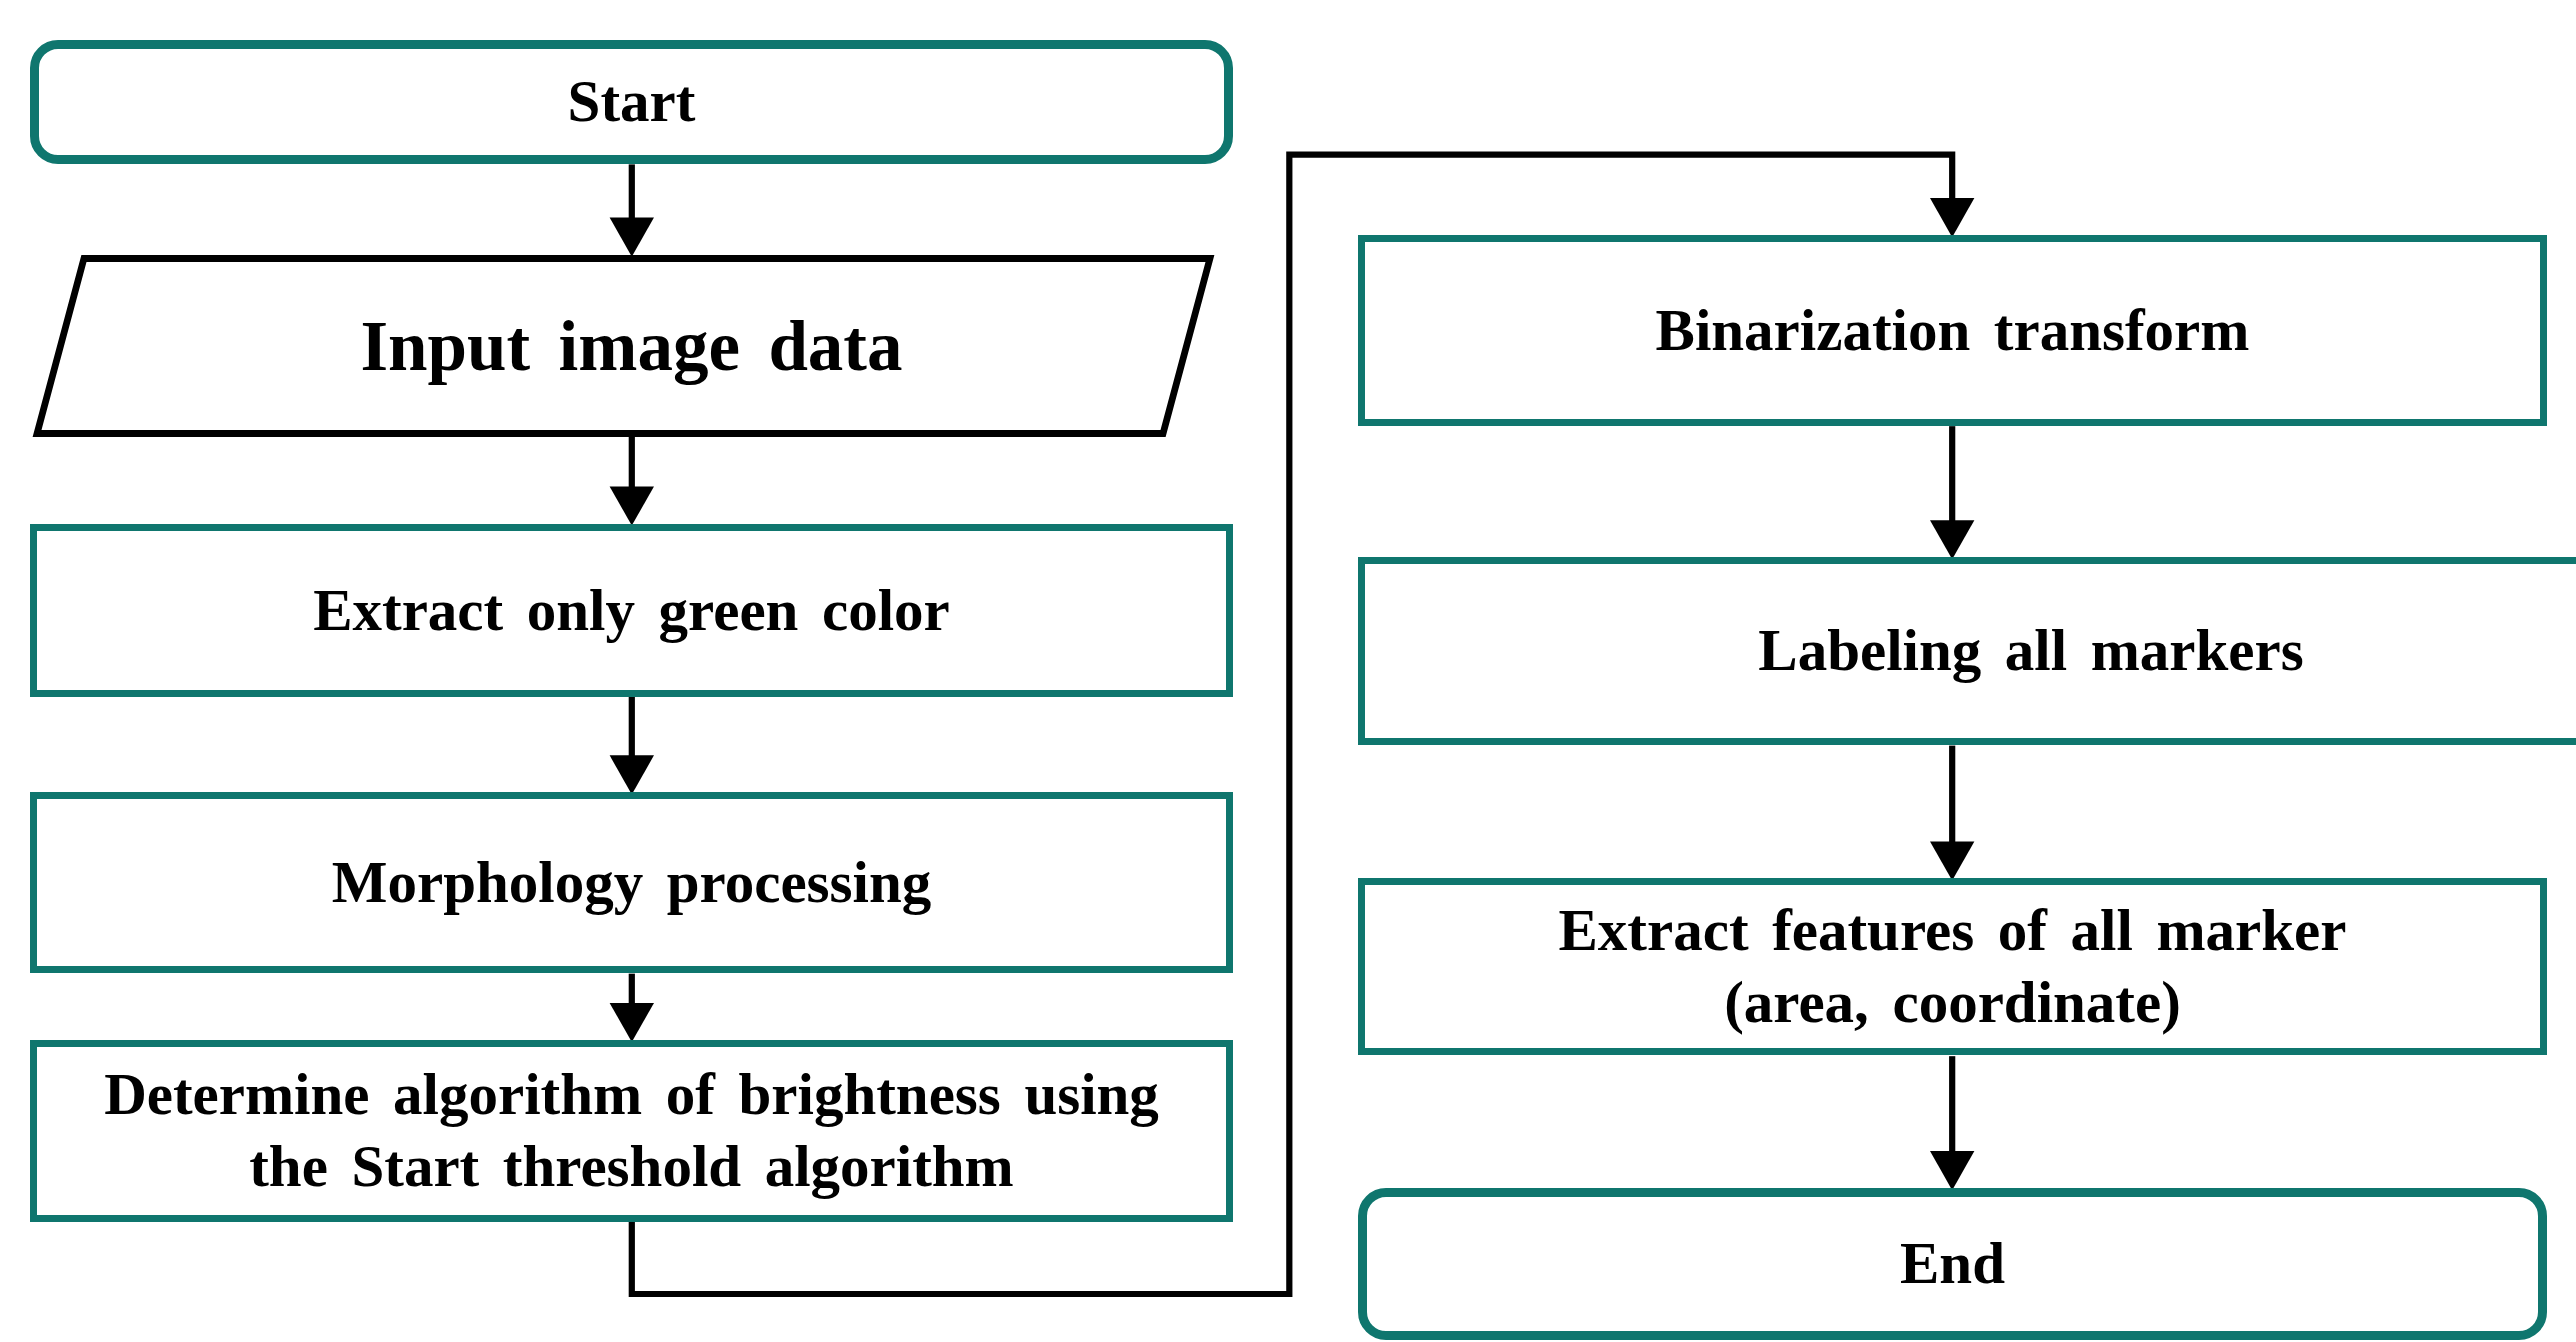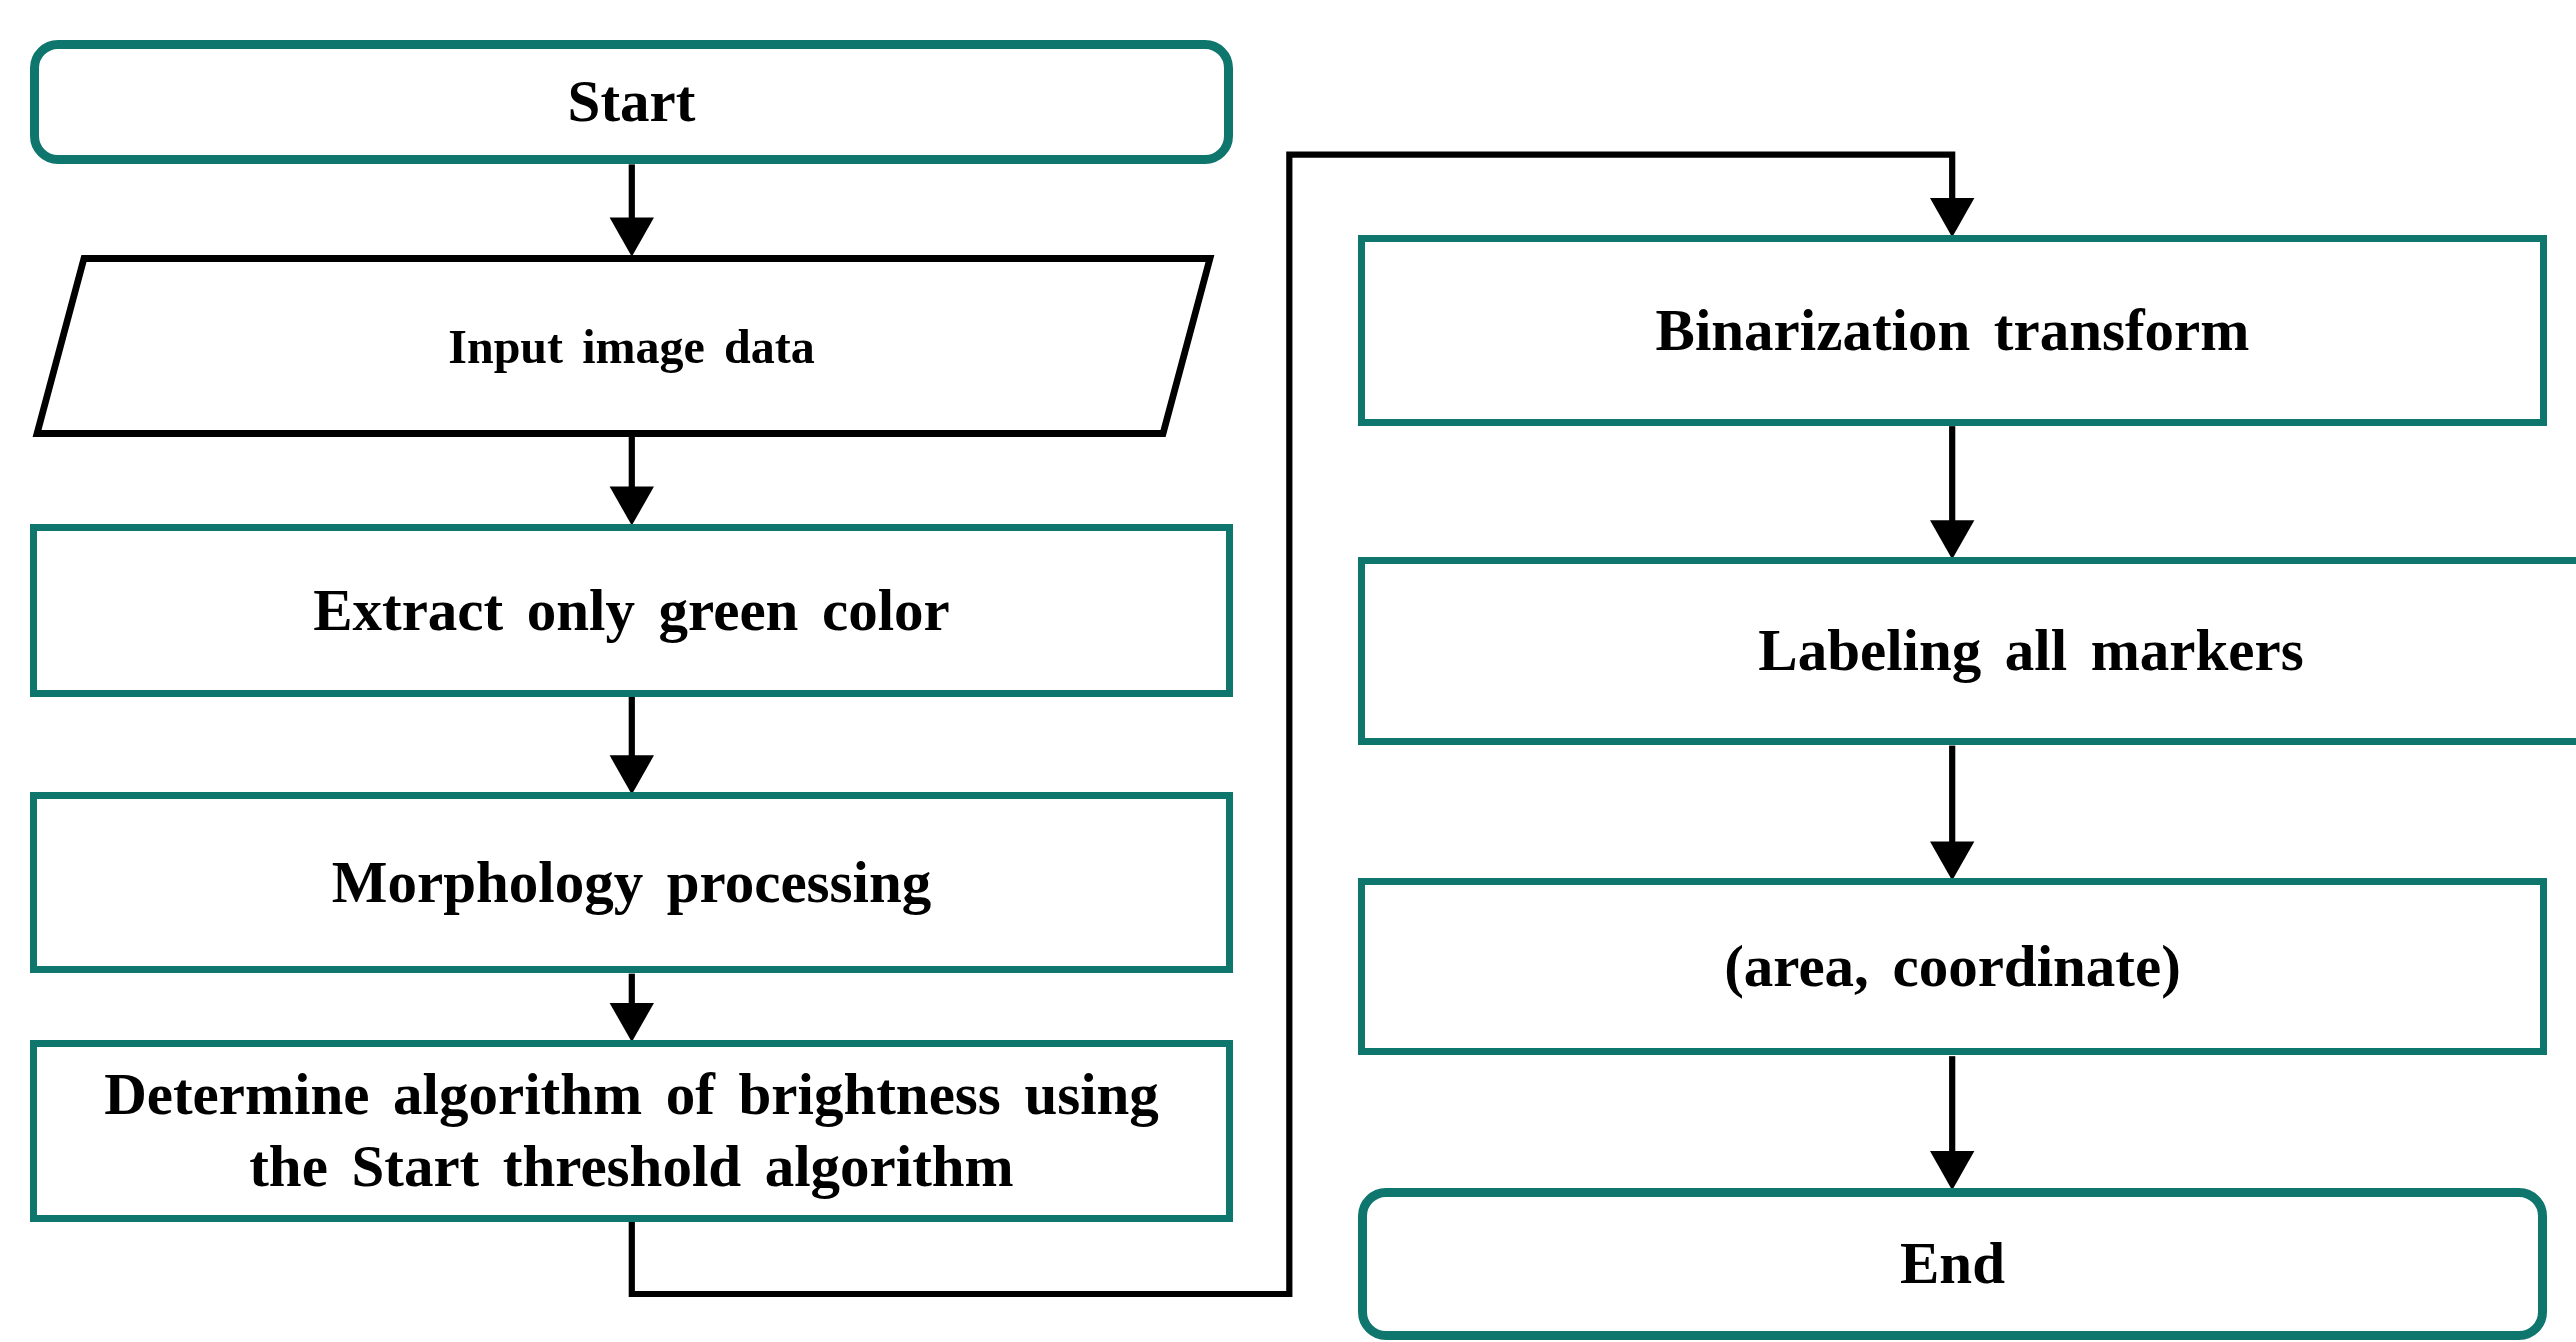--- a/index.html
+++ b/index.html
@@ -25,21 +25,21 @@
     font-size:59px;
     line-height:1.22;
     word-spacing:0.15em;
   }
   .node .lbl{white-space:nowrap;}
   .terminal{border-width:9px;border-radius:28px;}
   .para-wrap{
     position:absolute;
     box-sizing:border-box;
     display:flex;align-items:center;justify-content:center;
-    text-align:center;font-weight:bold;font-size:48px;word-spacing:0.15em;
+    text-align:center;font-weight:bold;font-size:71px;word-spacing:0.15em;
   }
   .para-shape{
     position:absolute;
     box-sizing:border-box;
     left:27px;top:0;width:1133px;height:182px;
     background:#ffffff;
     border:7px solid #000000;
     transform:skewX(-15deg);
     z-index:0;
   }
@@ -111,20 +111,21 @@
 
   <div class="node" style="left:1358px;top:235px;width:1189px;height:191px;">
     <span class="lbl">Binarization transform</span>
   </div>
 
   <div class="node" style="left:1358px;top:557px;width:1346px;height:188px;">
     <span class="lbl">Labeling all markers</span>
   </div>
 
   <div class="node" style="left:1358px;top:878px;width:1189px;height:177px;">
+    <span class="lbl">Extract features of all marker</span>
     <span class="lbl">(area, coordinate)</span>
   </div>
 
   <div class="node terminal" style="left:1358px;top:1188px;width:1189px;height:152px;">
     <span class="lbl">End</span>
   </div>
 
 </div>
 
 

